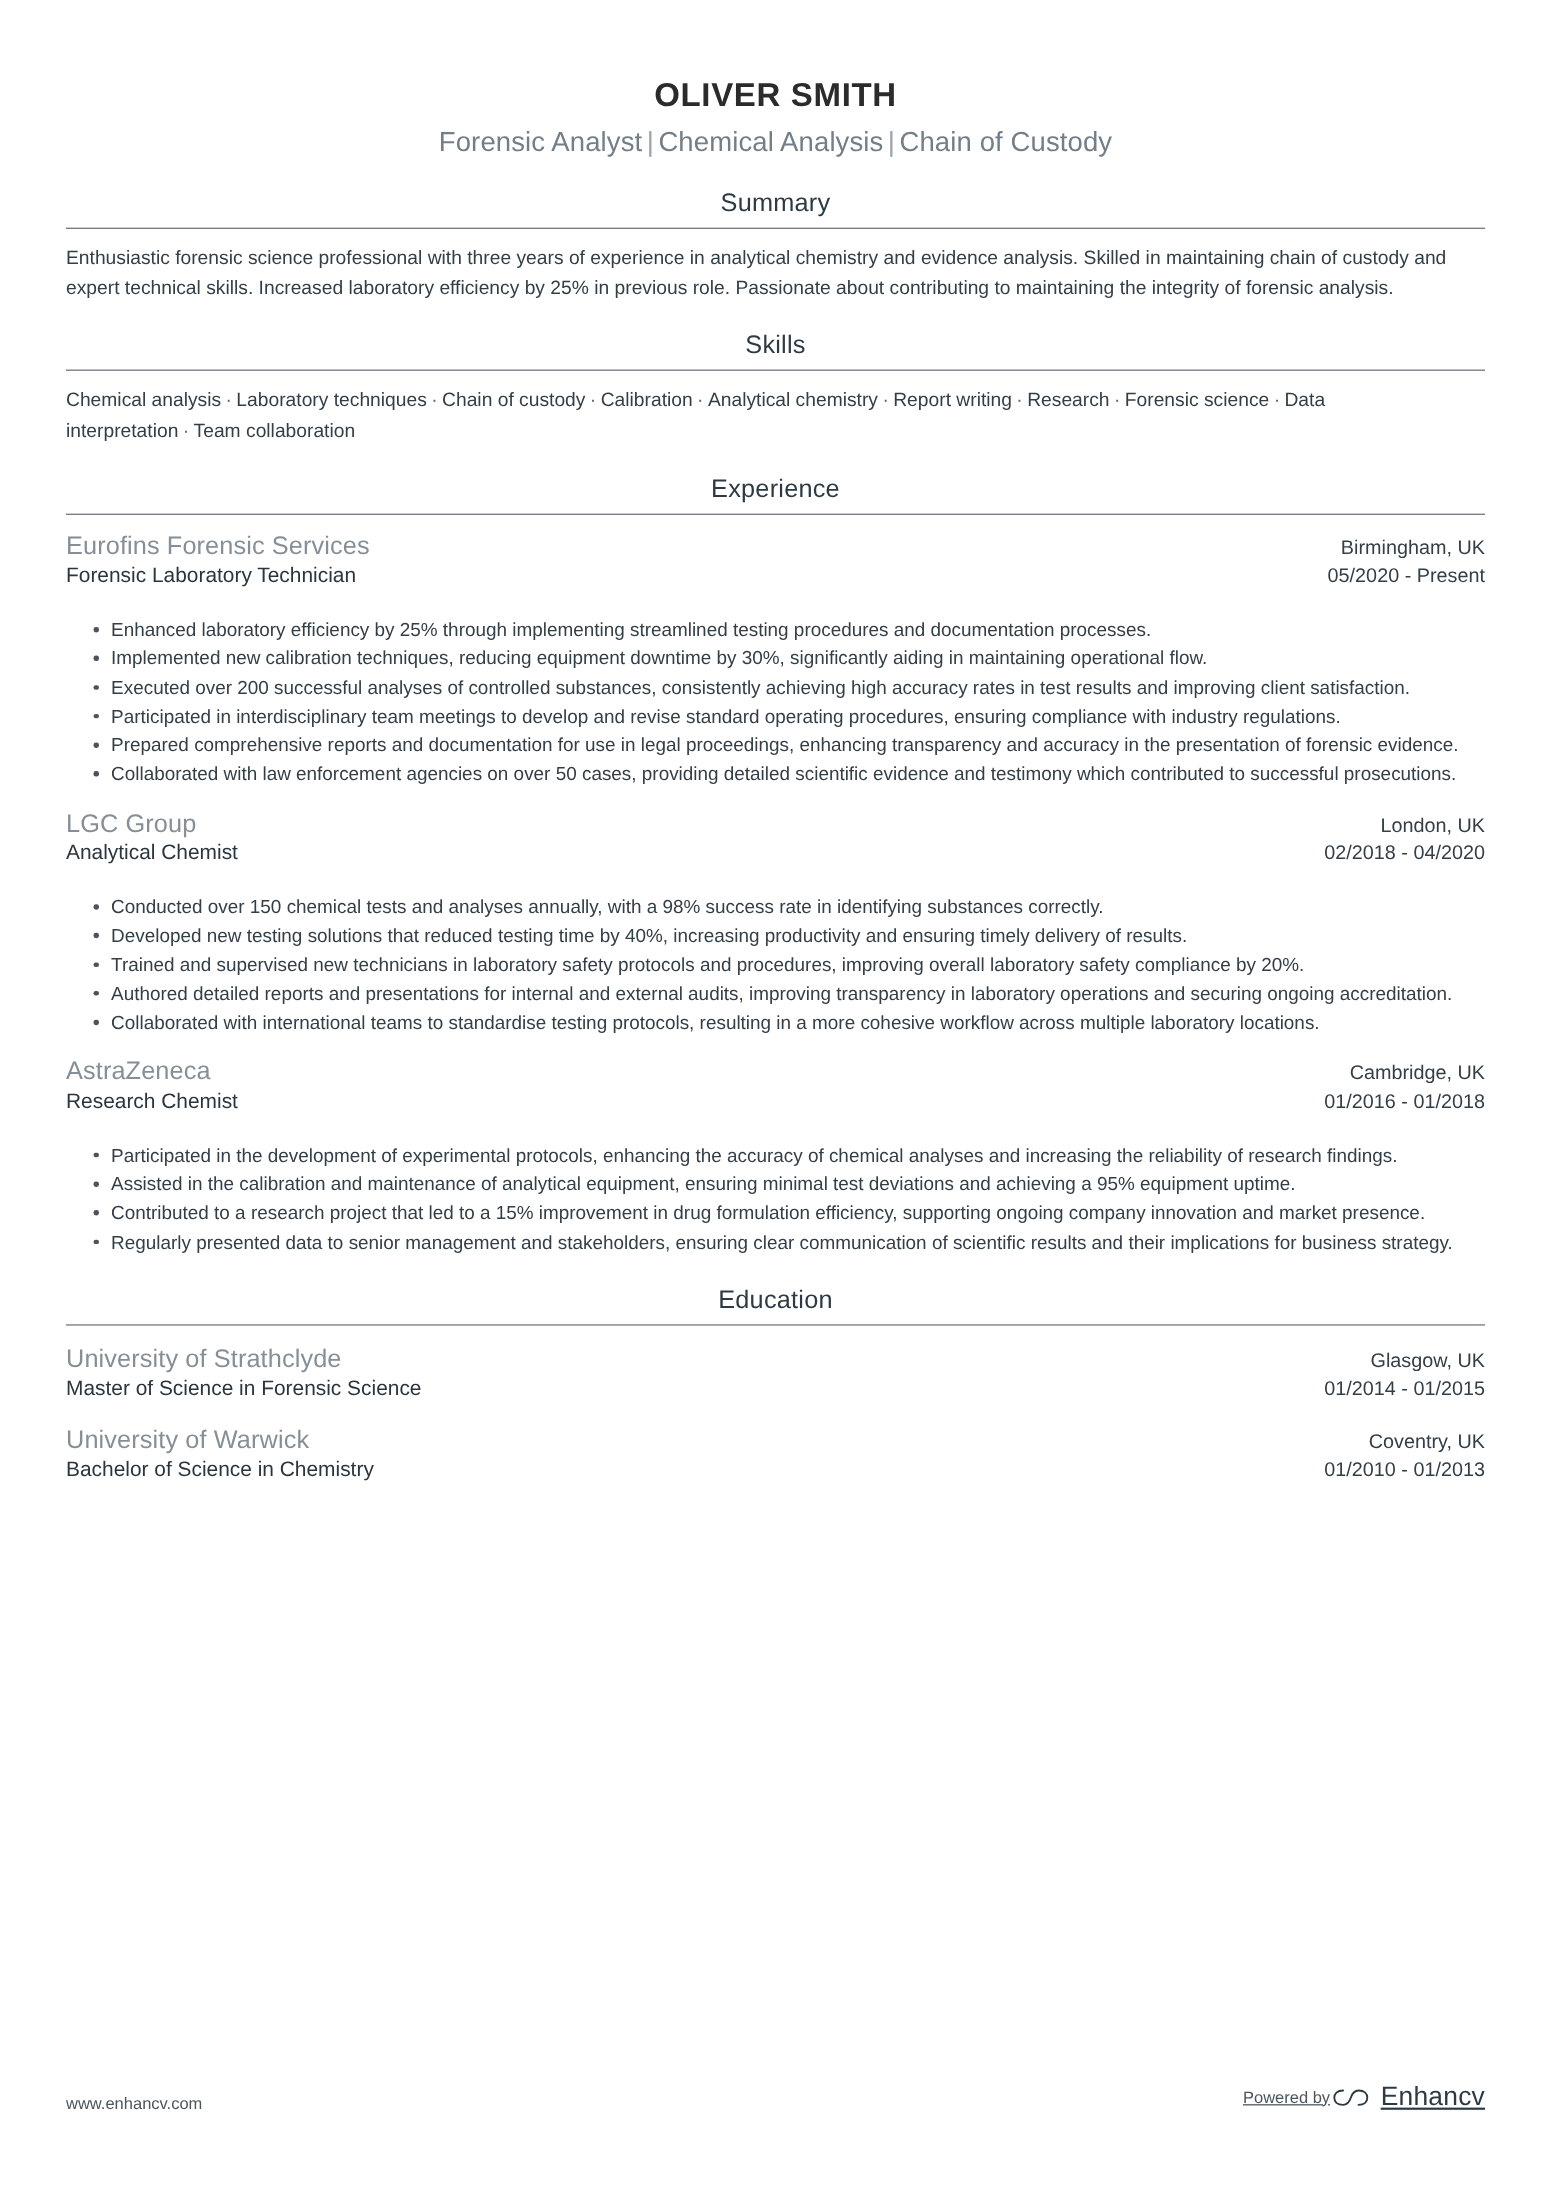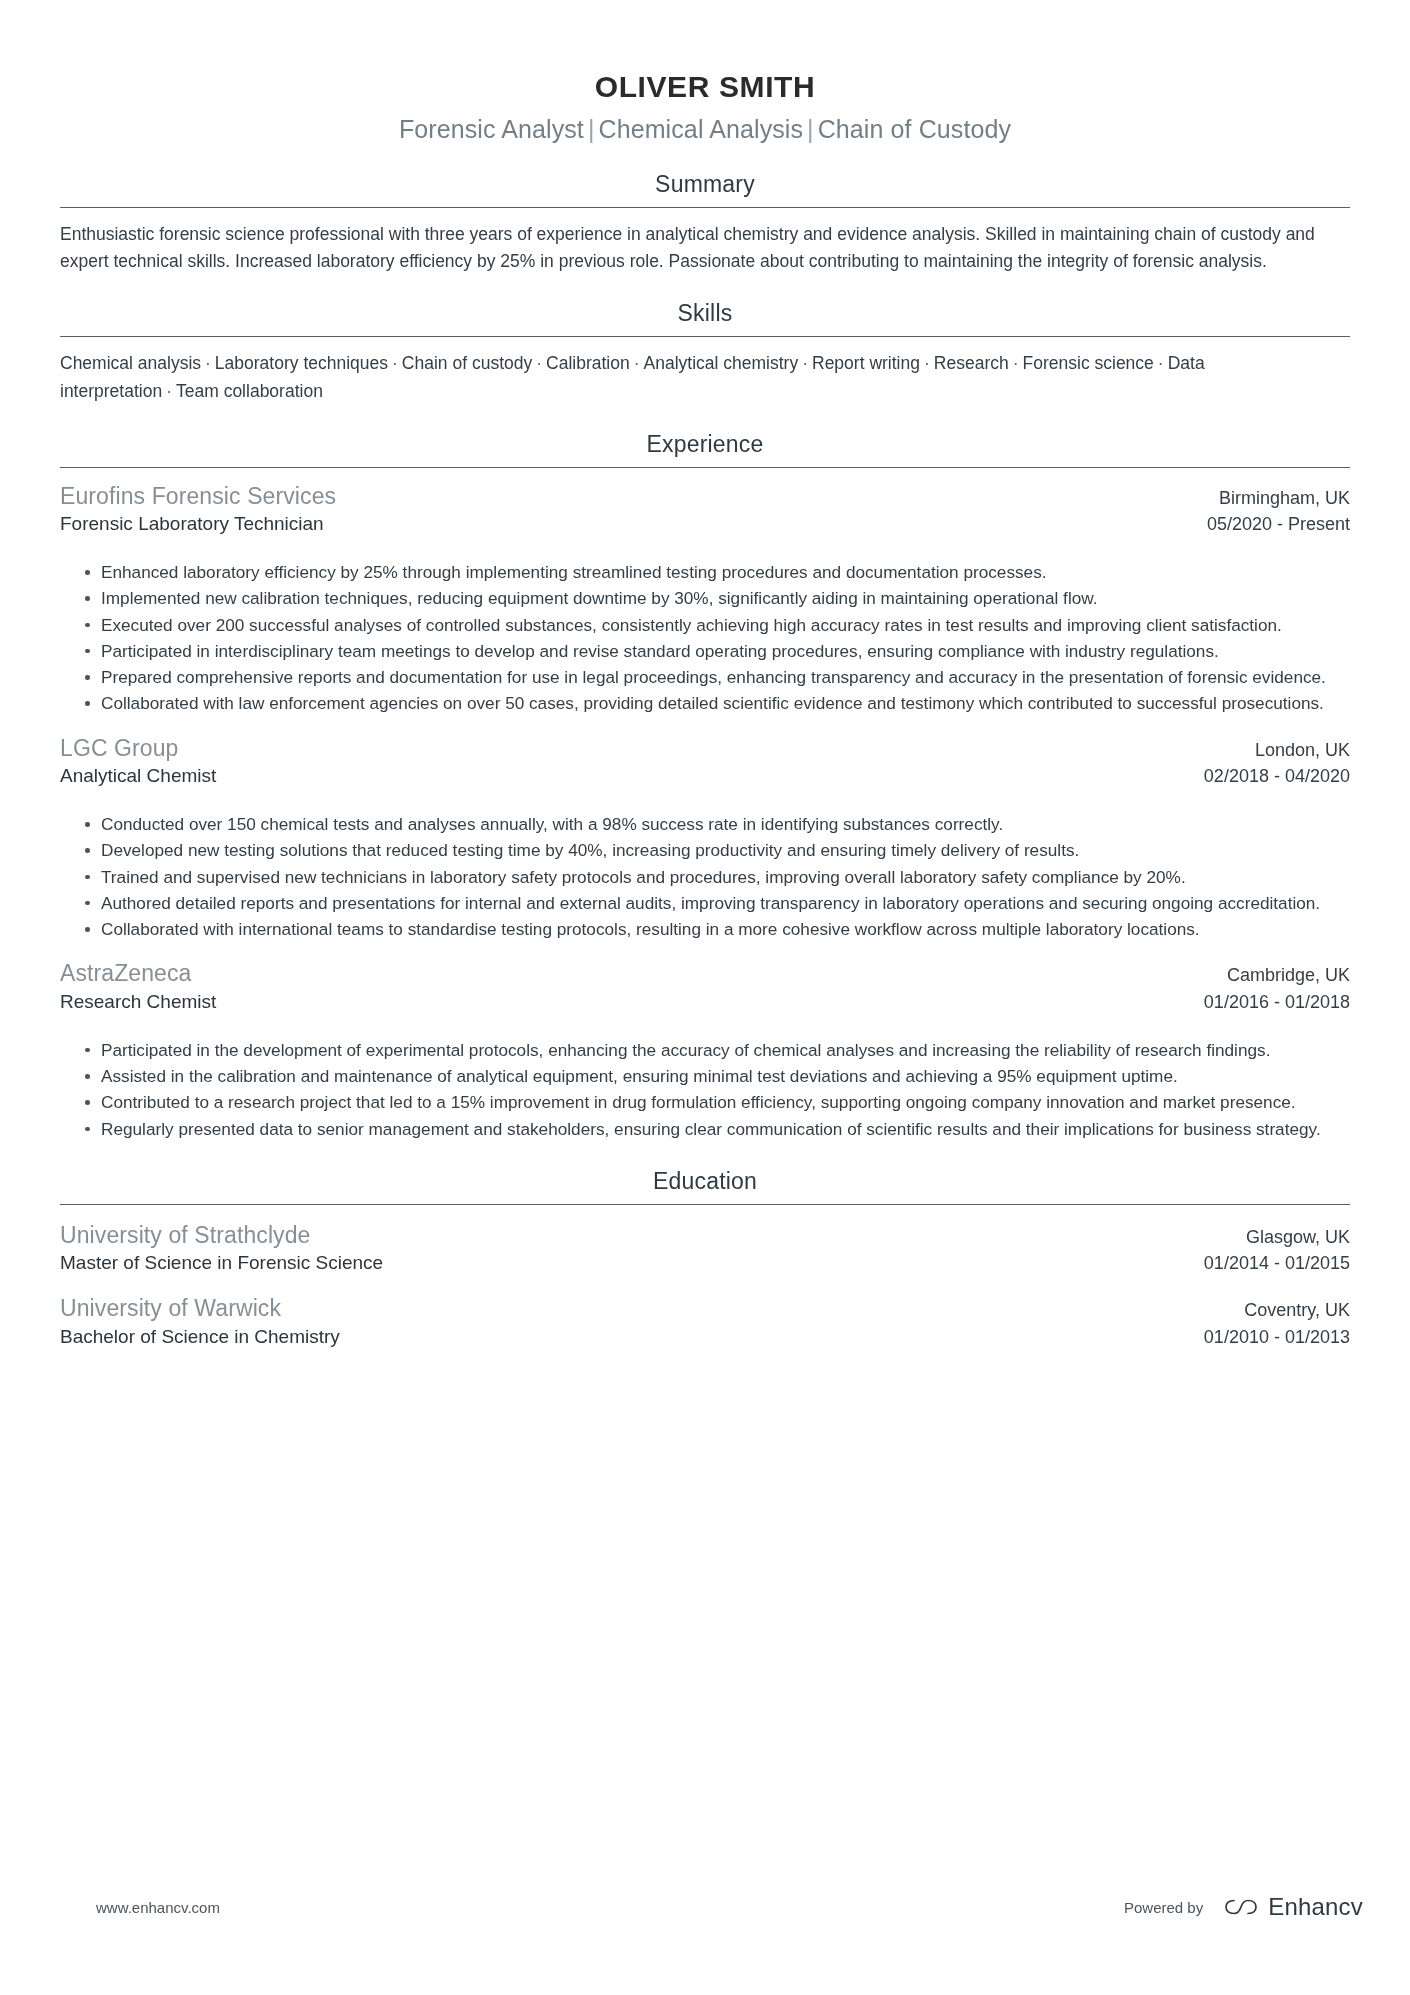--- a/index.html
+++ b/index.html
@@ -152,35 +152,35 @@
     background: #4a545c;
   }
 
   .edu-entry { margin-top: 14px; }
   .edu-entry:first-child { margin-top: 2px; }
 
   
   .footer {
     position: absolute;
     left: 60px;
-    right: 47px;
+    right: 60px;
     bottom: 74px;
     display: flex;
-    align-items: center;
+    align-items: flex-end;
     justify-content: space-between;
-    margin-left: 36px;
   }
   .footer-url {
     font-size: 15px;
     color: #4b555d;
   }
   .footer-right {
     display: flex;
     align-items: center;
-    gap: 20px;
+    gap: 1px;
+    text-decoration: underline;
   }
   .powered {
     font-size: 15px;
     color: #4b555d;
   }
   .brand {
     display: flex;
     align-items: center;
     gap: 9px;
   }

